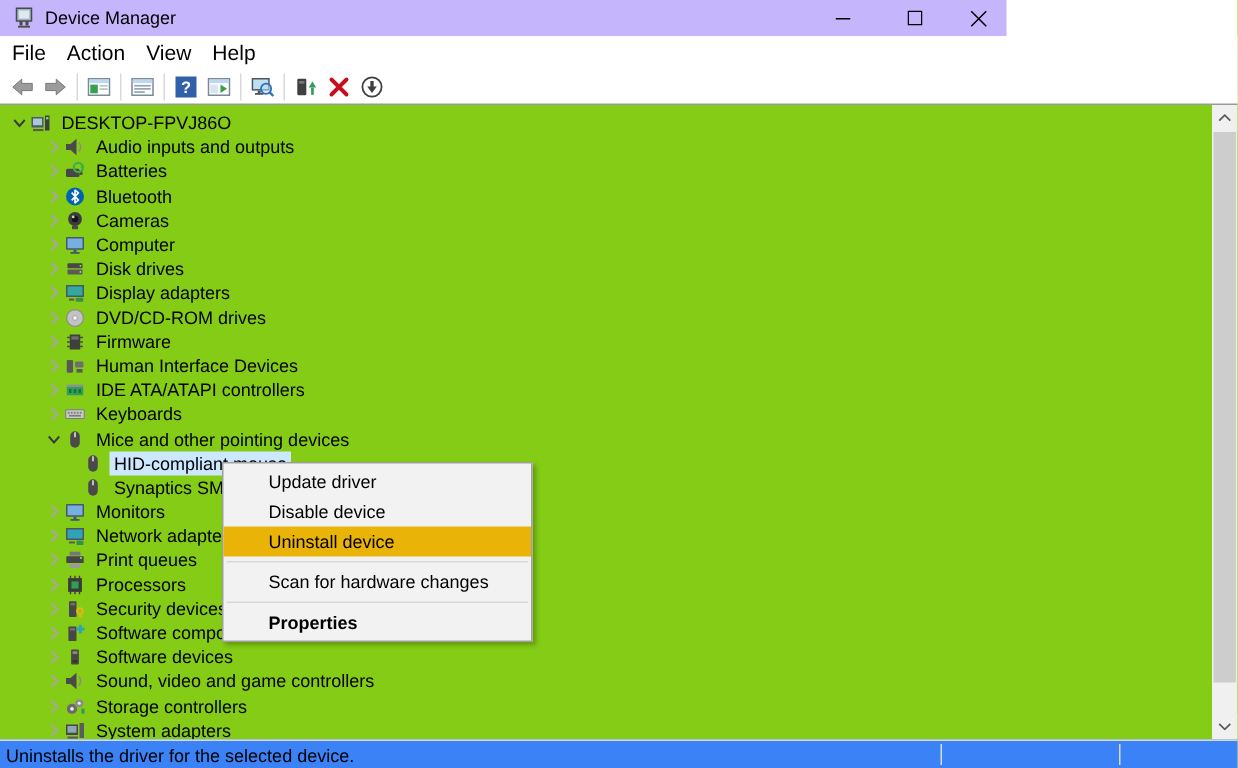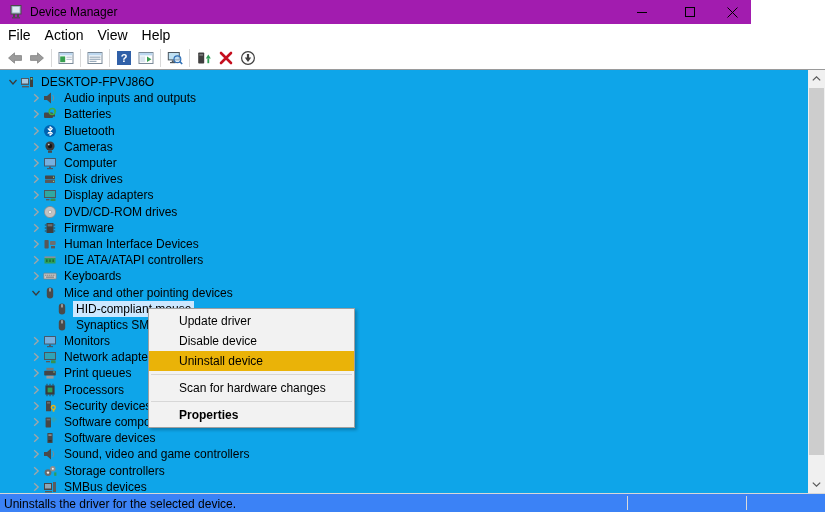--- a/index.html
+++ b/index.html
@@ -2,35 +2,35 @@
 <html><head>
 <meta charset="utf-8">
 <style>
   * { margin:0; padding:0; box-sizing:border-box; }
   html,body { width:825px; height:512px; }
   body {
     position:relative; background:#fff; overflow:hidden;
     font-family:"Liberation Sans", sans-serif; font-size:12px; color:#000;
   }
   
-  .titlebar { position:absolute; left:0; top:0; width:751px; height:24px; background:#a21caf; }
+  .titlebar { position:absolute; left:0; top:0; width:671px; height:24px; background:#c4b5fd; }
   .titlebar .appicon { position:absolute; left:8px; top:4px; width:16px; height:16px; }
   .titlebar .title { position:absolute; left:30px; top:5px; font-size:12px; }
   .wbtn { position:absolute; top:0; width:34px; height:24px; display:flex; align-items:center; justify-content:center; cursor:default; }
   .wbtn.min { right:92px; } .wbtn.max { right:44px; } .wbtn.close { right:2px; }
   
   .menubar { position:absolute; left:0; top:24px; width:825px; height:22px; background:#fff; display:flex; align-items:center; padding-left:1px; }
   .menubar .mitem { padding:3px 7px; font-size:14px; }
   
   .toolbar { position:absolute; left:0; top:46px; width:825px; height:24px; background:#fff;
              border-bottom:1px solid #9a9a9a; display:flex; align-items:center; padding-left:4px; }
   .tbtn { width:22px; height:20px; display:flex; align-items:center; justify-content:center; }
   .tsep { width:1px; height:18px; background:#d9d9d9; margin:0 3px; }
   
-  .content { position:absolute; left:0; top:70px; width:825px; height:423px; background:#0ea5e9; overflow:hidden; }
+  .content { position:absolute; left:0; top:70px; width:825px; height:423px; background:#84cc16; overflow:hidden; }
   .tree { position:absolute; left:0; top:4px; width:806px; }
   .trow { height:16.2px; display:flex; align-items:center; white-space:nowrap; }
   .trow.lvl0 { padding-left:5px; } .trow.lvl1 { padding-left:28px; } .trow.lvl2 { padding-left:55px; }
   .chev { width:15px; height:14px; display:flex; align-items:center; justify-content:center; flex:none; }
   .ticon { width:16px; height:14px; display:flex; align-items:center; justify-content:flex-start; flex:none; }
   .tlabel { margin-left:2px; padding:1px 3px; font-size:12px; }
   
   .vscroll { position:absolute; right:0; top:0; width:17px; height:423px; background:#f0f0f0; }
   .sarrow { position:absolute; left:0; width:17px; height:17px; display:flex; align-items:center; justify-content:center; background:#f0f0f0; }
   .sarrow.up { top:0; } .sarrow.down { bottom:0; }
@@ -591,21 +591,21 @@
           </svg>
         </span>
         <span class="ticon">
           <svg viewBox="0 0 14 14" width="14" height="14">
             <rect x="1" y="3" width="8" height="7" fill="#474747"></rect>
             <rect x="2" y="4" width="6" height="4.5" fill="#8fa6b5"></rect>
             <rect x="10" y="2" width="3" height="10" fill="#5c5c5c"></rect>
             <rect x="2" y="11" width="7" height="1.4" fill="#5a5a5a"></rect>
           </svg>
         </span>
-        <span class="tlabel">SMBus devices</span>
+        <span class="tlabel">System adapters</span>
       </div>
     </div>
   <div class="vscroll">
     <div class="sarrow up">
       <svg width="9" height="5" viewBox="0 0 9 5">
           <polyline points="0.8,4.4 4.5,0.8 8.2,4.4" fill="none" stroke="#5a5a5a" stroke-width="1.2"></polyline>
         </svg>
     </div>
     <div class="sthumb"></div>
     <div class="sarrow down">

